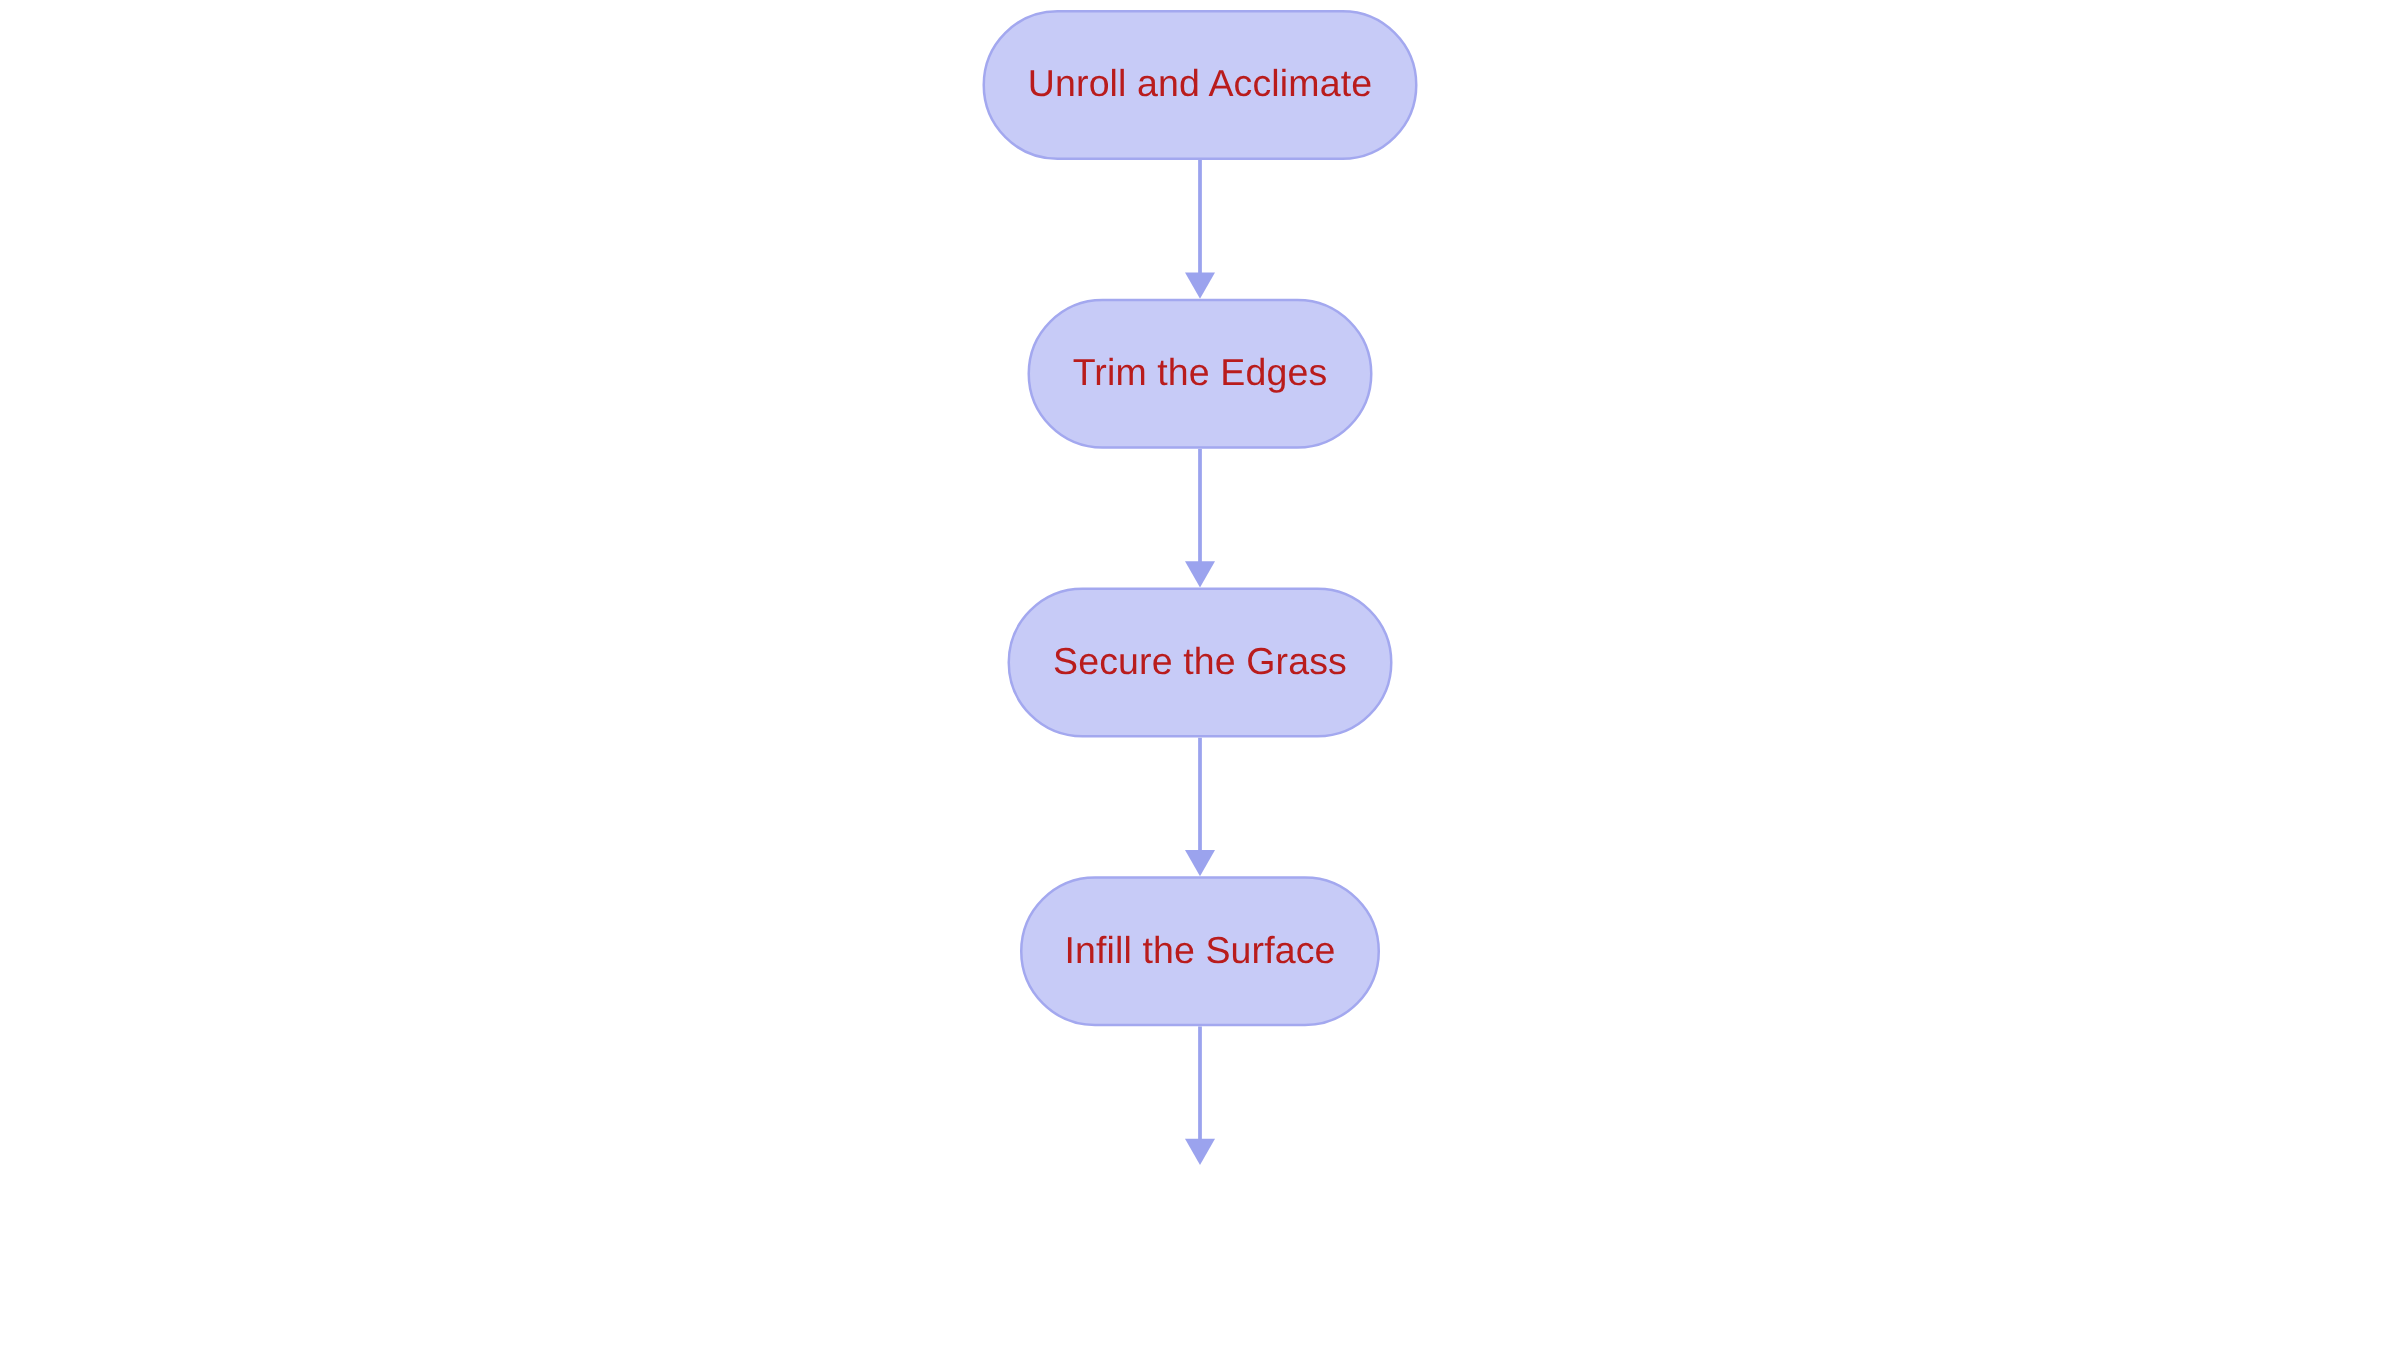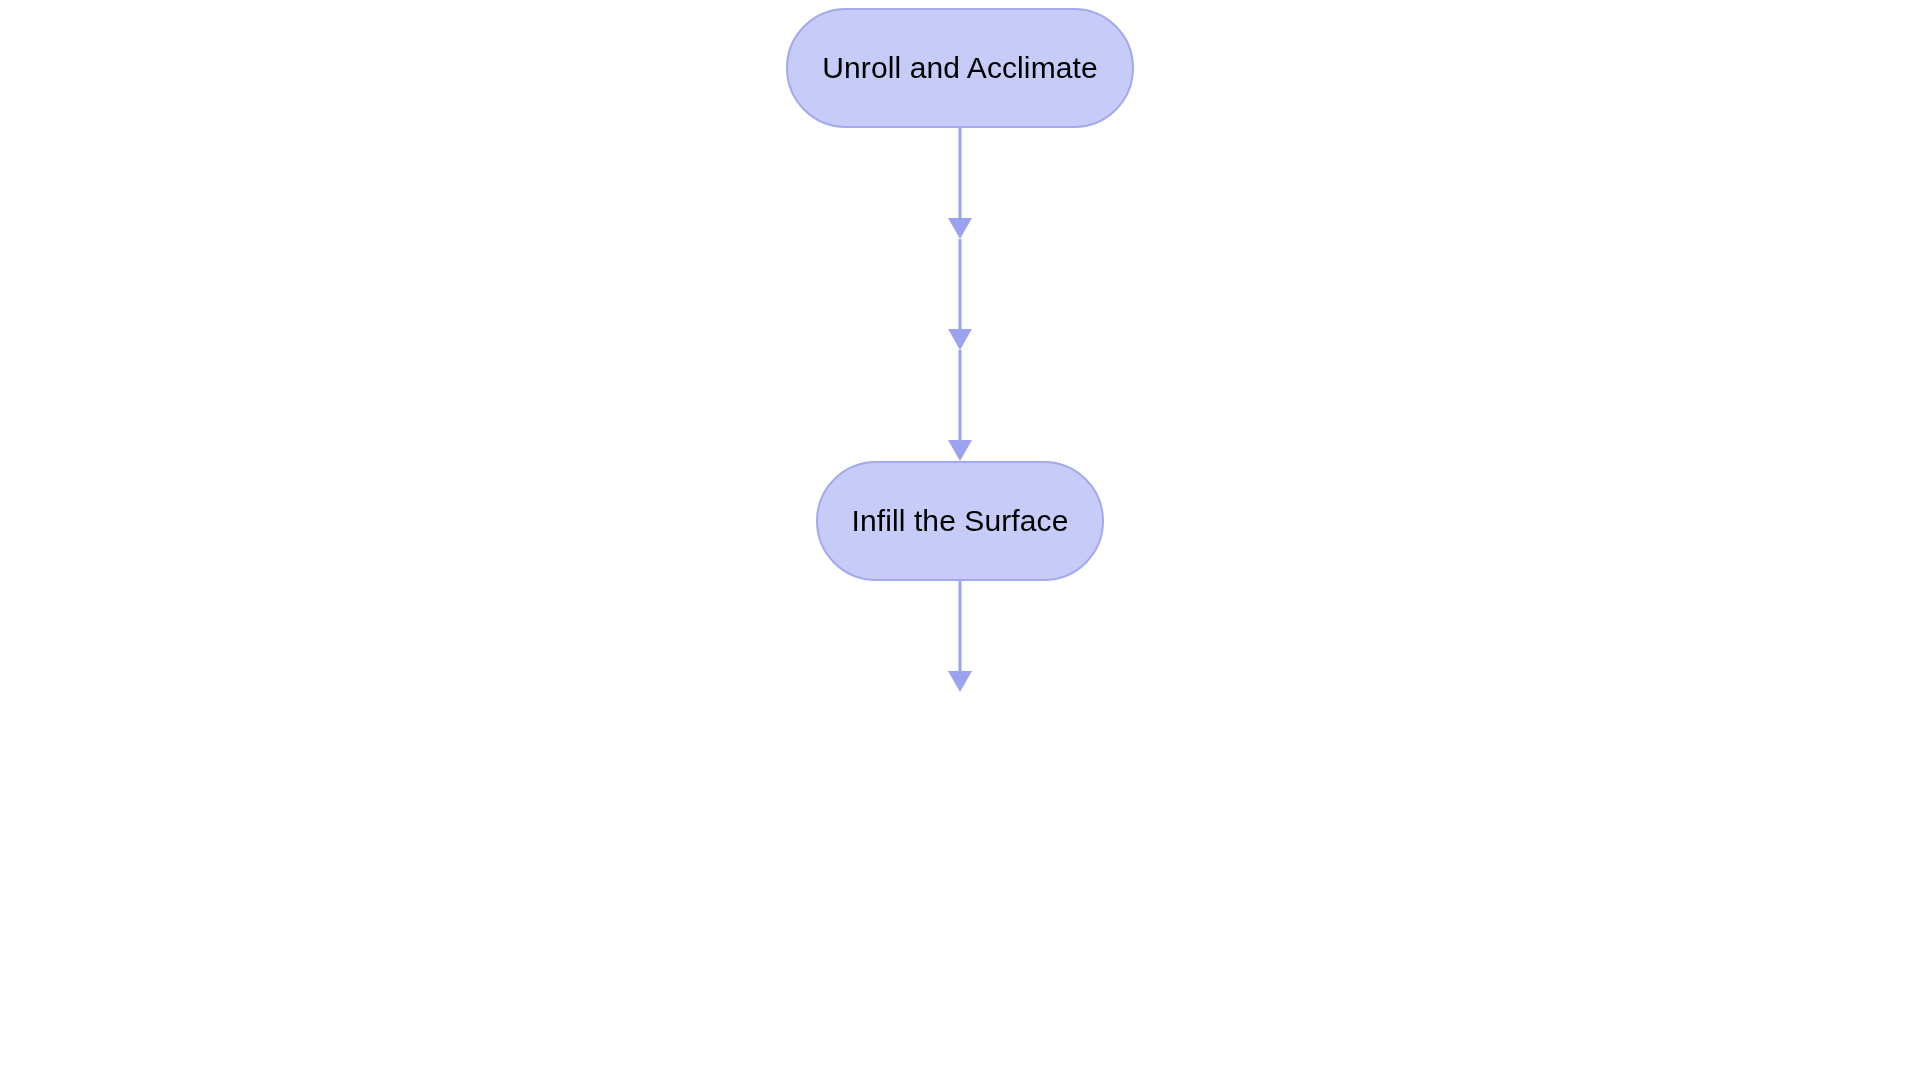--- a/index.html
+++ b/index.html
@@ -43,21 +43,21 @@
     background: #c7cbf7;
     border: 2px solid #a3a8ef;
     border-radius: 60px;
     padding: 0 34px;
     flex: 0 0 auto;
   }
 
   .node-label {
     font-size: 30px;
     line-height: 1;
-    color: #000000;
+    color: #b91c1c;
     white-space: nowrap;
     letter-spacing: 0.1px;
     font-weight: 400;
   }
 
   
   .connector {
     flex: 0 0 auto;
     width: 40px;
     height: 111px;
@@ -90,26 +90,32 @@
 
     <div class="node">
       <span class="node-label">Unroll and Acclimate</span>
     </div>
 
     <svg class="connector" viewBox="0 0 40 111">
       <line class="connector-line" x1="20" y1="0" x2="20" y2="91"></line>
       <polygon class="connector-head" points="8,90 32,90 20,111"></polygon>
     </svg>
 
+    <div class="node">
+      <span class="node-label">Trim the Edges</span>
+    </div>
 
     <svg class="connector" viewBox="0 0 40 111">
       <line class="connector-line" x1="20" y1="0" x2="20" y2="91"></line>
       <polygon class="connector-head" points="8,90 32,90 20,111"></polygon>
     </svg>
 
+    <div class="node">
+      <span class="node-label">Secure the Grass</span>
+    </div>
 
     <svg class="connector" viewBox="0 0 40 111">
       <line class="connector-line" x1="20" y1="0" x2="20" y2="91"></line>
       <polygon class="connector-head" points="8,90 32,90 20,111"></polygon>
     </svg>
 
     <div class="node">
       <span class="node-label">Infill the Surface</span>
     </div>
 

